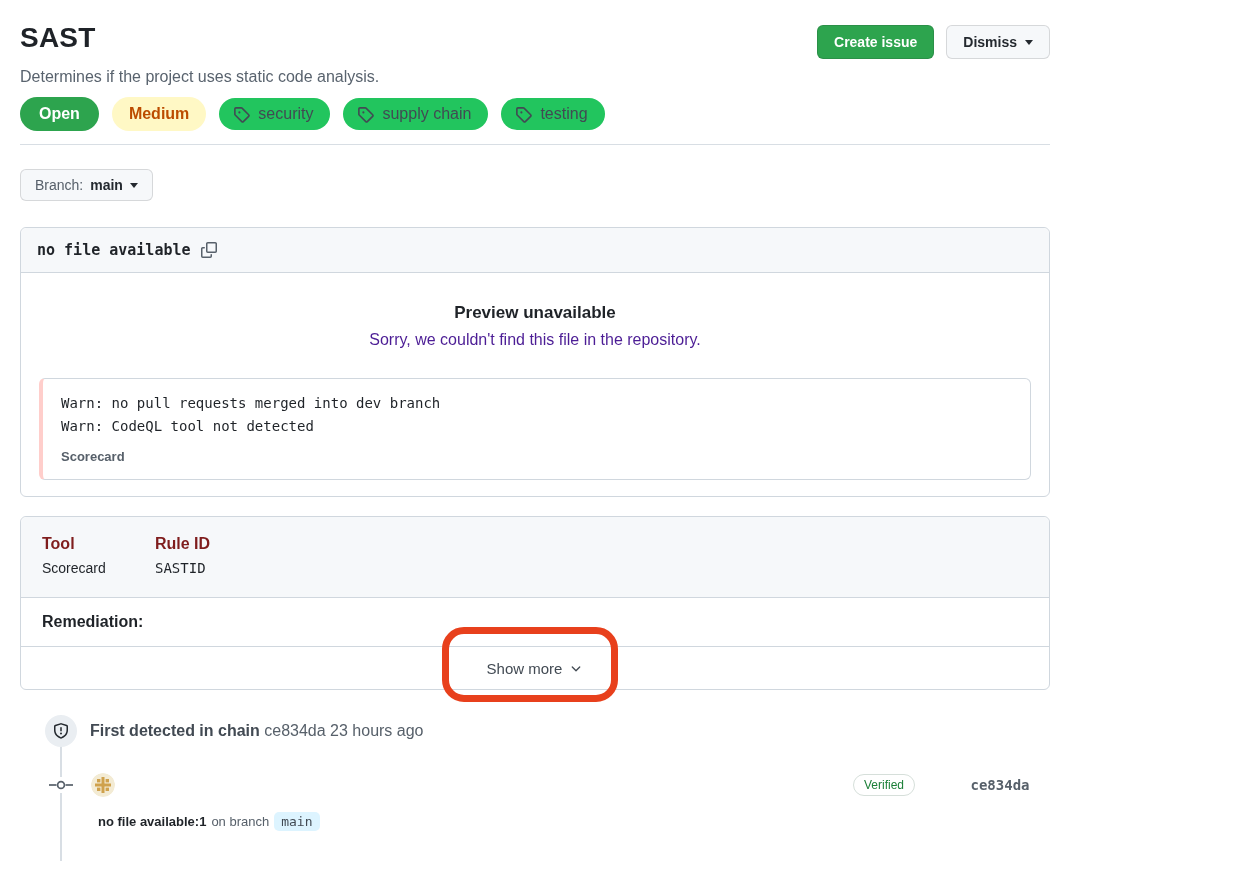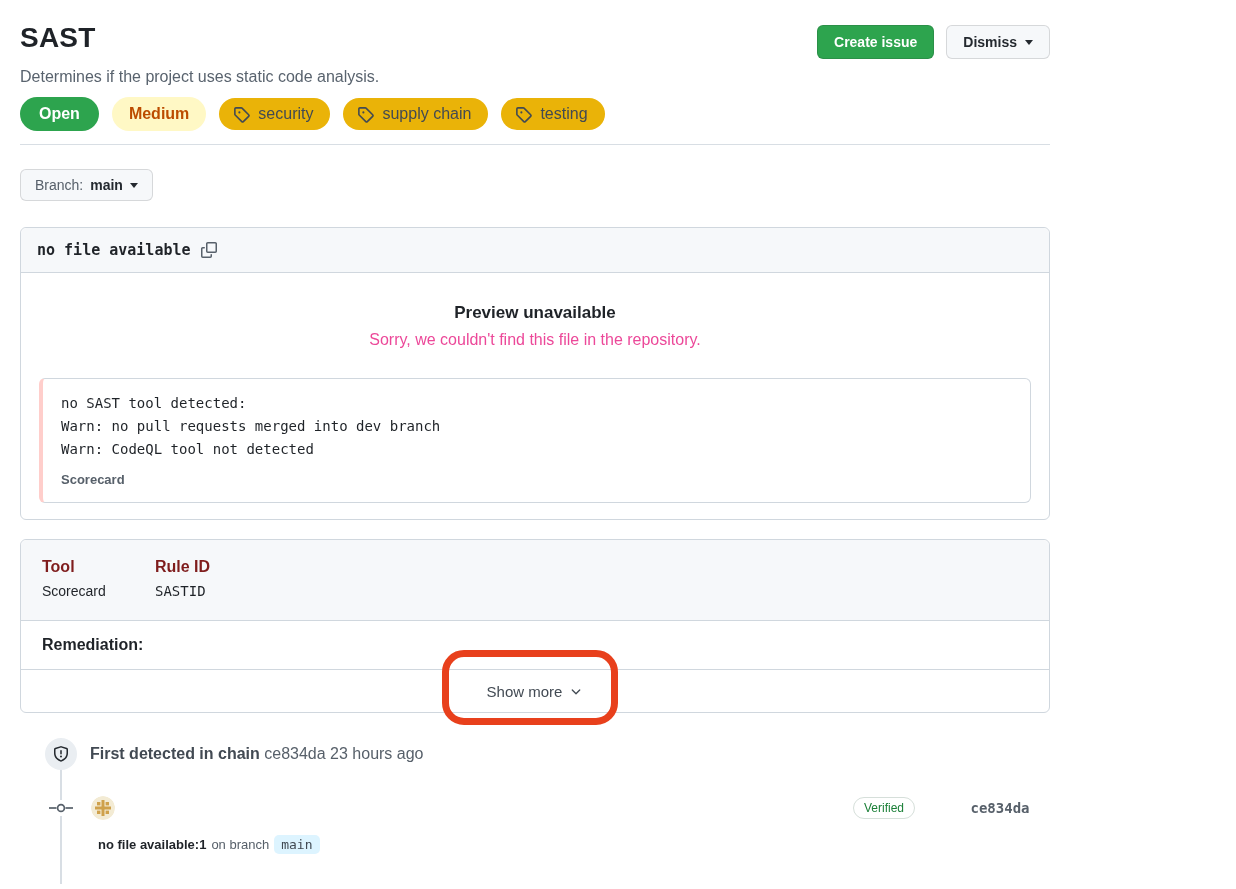--- a/index.html
+++ b/index.html
@@ -23,21 +23,21 @@
   .btn-secondary { background: #f6f8fa; color: #24292f; }
   .caret-down { width: 0; height: 0; border-left: 4px solid transparent; border-right: 4px solid transparent;
                 border-top: 5px solid #57606a; display: inline-block; }
   .description { margin-top: 9px; font-size: 16px; color: #59636e; }
 
   
   .badge-row { display: flex; align-items: center; gap: 13px; margin-top: 11px; }
   .pill { display: inline-flex; align-items: center; gap: 8px; border-radius: 999px; font-size: 16px; }
   .pill-open { background: #2da44e; color: #ffffff; font-weight: 700; padding: 8px 19px; }
   .pill-medium { background: #fff8c5; color: #bc4c00; font-weight: 700; padding: 8px 17px; }
-  .pill-tag { background: #eab308; color: #424a53; font-size: 16px; padding: 7px 17px 7px 14px; cursor: pointer; }
+  .pill-tag { background: #22c55e; color: #424a53; font-size: 16px; padding: 7px 17px 7px 14px; cursor: pointer; }
   .pill-tag svg { display: block; }
 
   .divider { border: none; border-top: 1px solid #d8dee4; margin-top: 13px; }
 
   
   .branch-btn { margin-top: 24px; display: inline-flex; align-items: center; gap: 7px;
                 background: #f6f8fa; border: 1px solid rgba(31,35,40,0.15); border-radius: 6px;
                 padding: 7px 14px; font-size: 14px; cursor: pointer; font-family: inherit; }
   .branch-label { color: #57606a; }
   .branch-value { font-weight: 600; color: #24292f; }
@@ -45,21 +45,21 @@
   
   .box { border: 1px solid #d0d7de; border-radius: 6px; background: #ffffff; }
   .file-box { margin-top: 26px; }
   .box-header { background: #f6f8fa; border-bottom: 1px solid #d0d7de; border-radius: 6px 6px 0 0;
                 padding: 13px 16px; display: flex; align-items: center; gap: 10px; }
   .file-name { font-weight: 700; font-size: 15px; color: #1f2328; }
   .copy-btn { background: none; border: none; color: #57606a; cursor: pointer; display: flex; padding: 0; }
 
   .preview-body { padding: 30px 16px 16px; }
   .preview-title { text-align: center; font-size: 17px; font-weight: 700; color: #1f2328; }
-  .preview-subtitle { text-align: center; font-size: 16px; color: #ec4899; margin-top: 8px; }
+  .preview-subtitle { text-align: center; font-size: 16px; color: #4c1d95; margin-top: 8px; }
 
   .alert-card { margin: 29px 2px 0 2px; border: 1px solid #d0d7de; border-left: 4px solid #ffcecb;
                 border-radius: 6px; padding: 13px 18px 15px; }
   .alert-line { font-size: 14px; line-height: 23px; color: #1f2328; }
   .alert-source { margin-top: 11px; font-size: 13px; font-weight: 700; color: #57606a; }
 
   
   .details-box { margin-top: 19px; }
   .details-header { background: #f6f8fa; border-bottom: 1px solid #d0d7de; border-radius: 6px 6px 0 0;
                     display: flex; padding: 18px 21px 21px; }
@@ -156,21 +156,20 @@
       <button class="copy-btn" title="">
         <svg width="16" height="16" viewBox="0 0 16 16" fill="currentColor">
             <path d="M0 6.75C0 5.784.784 5 1.75 5h1.5a.75.75 0 0 1 0 1.5h-1.5a.25.25 0 0 0-.25.25v7.5c0 .138.112.25.25.25h7.5a.25.25 0 0 0 .25-.25v-1.5a.75.75 0 0 1 1.5 0v1.5A1.75 1.75 0 0 1 9.25 16h-7.5A1.75 1.75 0 0 1 0 14.25Zm5-5C5 .784 5.784 0 6.75 0h7.5C15.216 0 16 .784 16 1.75v7.5A1.75 1.75 0 0 1 14.25 11h-7.5A1.75 1.75 0 0 1 5 9.25Zm1.75-.25a.25.25 0 0 0-.25.25v7.5c0 .138.112.25.25.25h7.5a.25.25 0 0 0 .25-.25v-7.5a.25.25 0 0 0-.25-.25Z"></path>
           </svg>
       </button>
     </div>
     <div class="preview-body">
       <div class="preview-title">Preview unavailable</div>
       <div class="preview-subtitle">Sorry, we couldn't find this file in the repository.</div>
       <div class="alert-card">
-        <div class="alert-line mono">no SAST tool detected:</div>
         <div class="alert-line mono">Warn: no pull requests merged into dev branch</div>
         <div class="alert-line mono">Warn: CodeQL tool not detected</div>
         <div class="alert-source">Scorecard</div>
       </div>
     </div>
   </div>
 
   
   <div class="box details-box">
     <div class="details-header">

